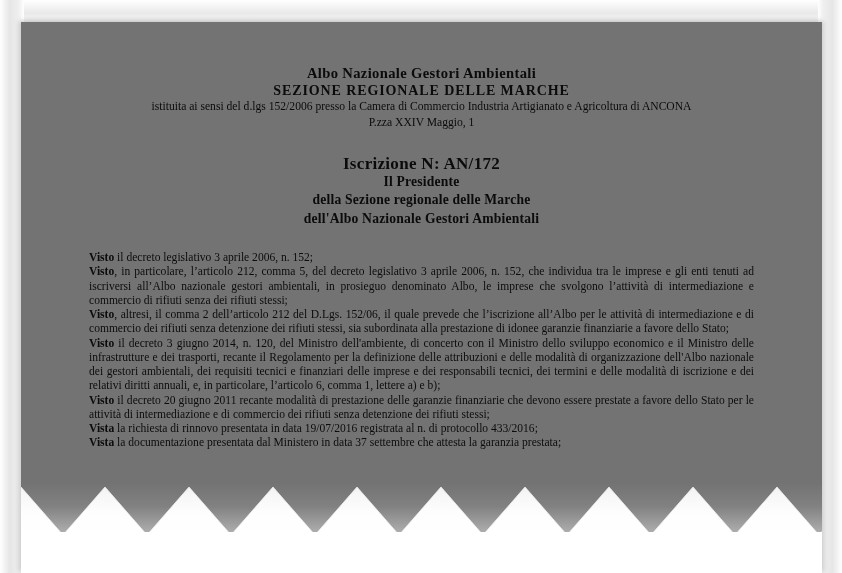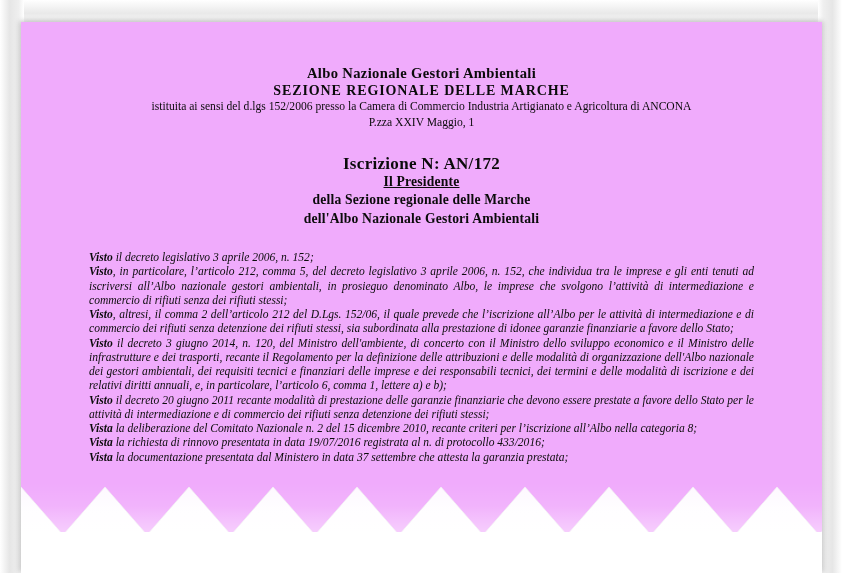--- a/index.html
+++ b/index.html
@@ -42,21 +42,21 @@
     background: linear-gradient(to bottom, #ffffff 0%, #e9e9e9 55%, #f4f4f4 85%, #ffffff 100%);
   }
 
   
   #page {
     position: absolute;
     left: 21px;
     top: 22px;
     width: 801px;
     height: 551px;
-    background: #f0abfc;
+    background: #737373;
     box-shadow: -2px -1px 5px rgba(0,0,0,0.16), 2px -1px 5px rgba(0,0,0,0.12);
     overflow: hidden;
   }
 
   .page-inner {
     position: absolute;
     left: 68px;
     top: 0;
     width: 665px;
   }
@@ -99,21 +99,20 @@
   .iscr-num {
     font-size: 17px;
     margin-top: 25px;
     line-height: 18px;
     letter-spacing: 0.3px;
   }
   .iscr-l2 {
     font-size: 13.6px;
     line-height: 18px;
     letter-spacing: 0.2px;
-    text-decoration: underline;
   }
   .iscr-l3, .iscr-l4 {
     font-size: 13.6px;
     line-height: 18.5px;
     letter-spacing: 0.2px;
   }
 
   
   #body-block {
     margin-top: 22px;
@@ -121,21 +120,20 @@
   }
   .para {
     font-size: 11.55px;
     line-height: 14.25px;
     text-align: justify;
     text-justify: inter-word;
     color: #0c0c0c;
     margin: 0;
     -webkit-hyphens: none;
     hyphens: none;
-    font-style: italic;
   }
   .para .lead {
     font-weight: bold;
   }
 
   
   #tear {
     position: absolute;
     left: 0;
     top: 461px;
@@ -189,21 +187,20 @@
         <div class="iscr-l3">della Sezione regionale  delle Marche</div>
         <div class="iscr-l4">dell'Albo  Nazionale  Gestori Ambientali</div>
       </div>
 
       <div id="body-block">
           <div class="para"><span class="lead">Visto</span><span> il decreto legislativo 3 aprile  2006, n. 152;</span></div>
           <div class="para"><span class="lead">Visto</span><span>, in particolare, l’articolo 212, comma 5,  del decreto legislativo 3 aprile 2006, n. 152, che individua tra le imprese e gli enti tenuti ad iscriversi all’Albo nazionale gestori ambientali, in prosieguo denominato Albo, le imprese che svolgono l’attività di intermediazione  e commercio  di rifiuti senza dei rifiuti stessi;</span></div>
           <div class="para"><span class="lead">Visto</span><span>, altresi, il comma 2 dell’articolo 212 del D.Lgs. 152/06, il quale prevede che l’iscrizione all’Albo per le attività di intermediazione e di commercio dei rifiuti senza detenzione dei rifiuti stessi, sia subordinata alla prestazione di idonee garanzie finanziarie  a favore dello Stato;</span></div>
           <div class="para"><span class="lead">Visto</span><span> il decreto 3 giugno 2014, n. 120, del Ministro dell'ambiente, di concerto con il Ministro dello sviluppo economico e il Ministro delle infrastrutture e dei trasporti,  recante il Regolamento per la definizione delle attribuzioni e delle modalità di organizzazione dell'Albo nazionale dei gestori ambientali, dei requisiti tecnici e finanziari delle imprese e dei responsabili tecnici, dei termini e delle modalità di iscrizione e dei relativi diritti annuali, e, in particolare, l’articolo 6, comma  1, lettere a) e b);</span></div>
           <div class="para"><span class="lead">Visto</span><span> il decreto 20 giugno 2011  recante modalità di prestazione delle garanzie finanziarie che devono essere prestate a favore dello Stato per le attività di intermediazione  e di commercio  dei rifiuti senza detenzione dei rifiuti  stessi;</span></div>
-          <div class="para"><span class="lead">Vista</span><span> la deliberazione  del Comitato Nazionale n. 2 del 15 dicembre 2010, recante criteri per l’iscrizione all’Albo nella categoria 8;</span></div>
           <div class="para"><span class="lead">Vista</span><span> la richiesta di rinnovo presentata in data 19/07/2016 registrata al n. di protocollo 433/2016;</span></div>
           <div class="para"><span class="lead">Vista</span><span> la documentazione presentata dal Ministero in data 37 settembre che attesta la garanzia prestata;</span></div>
         </div>
 
     </div>
 
     <div id="tear">
       <svg class="teeth" viewBox="0 0 801 52" preserveAspectRatio="none">
         <defs>
           <linearGradient id="toothShade" x1="0" y1="0" x2="0" y2="1">

